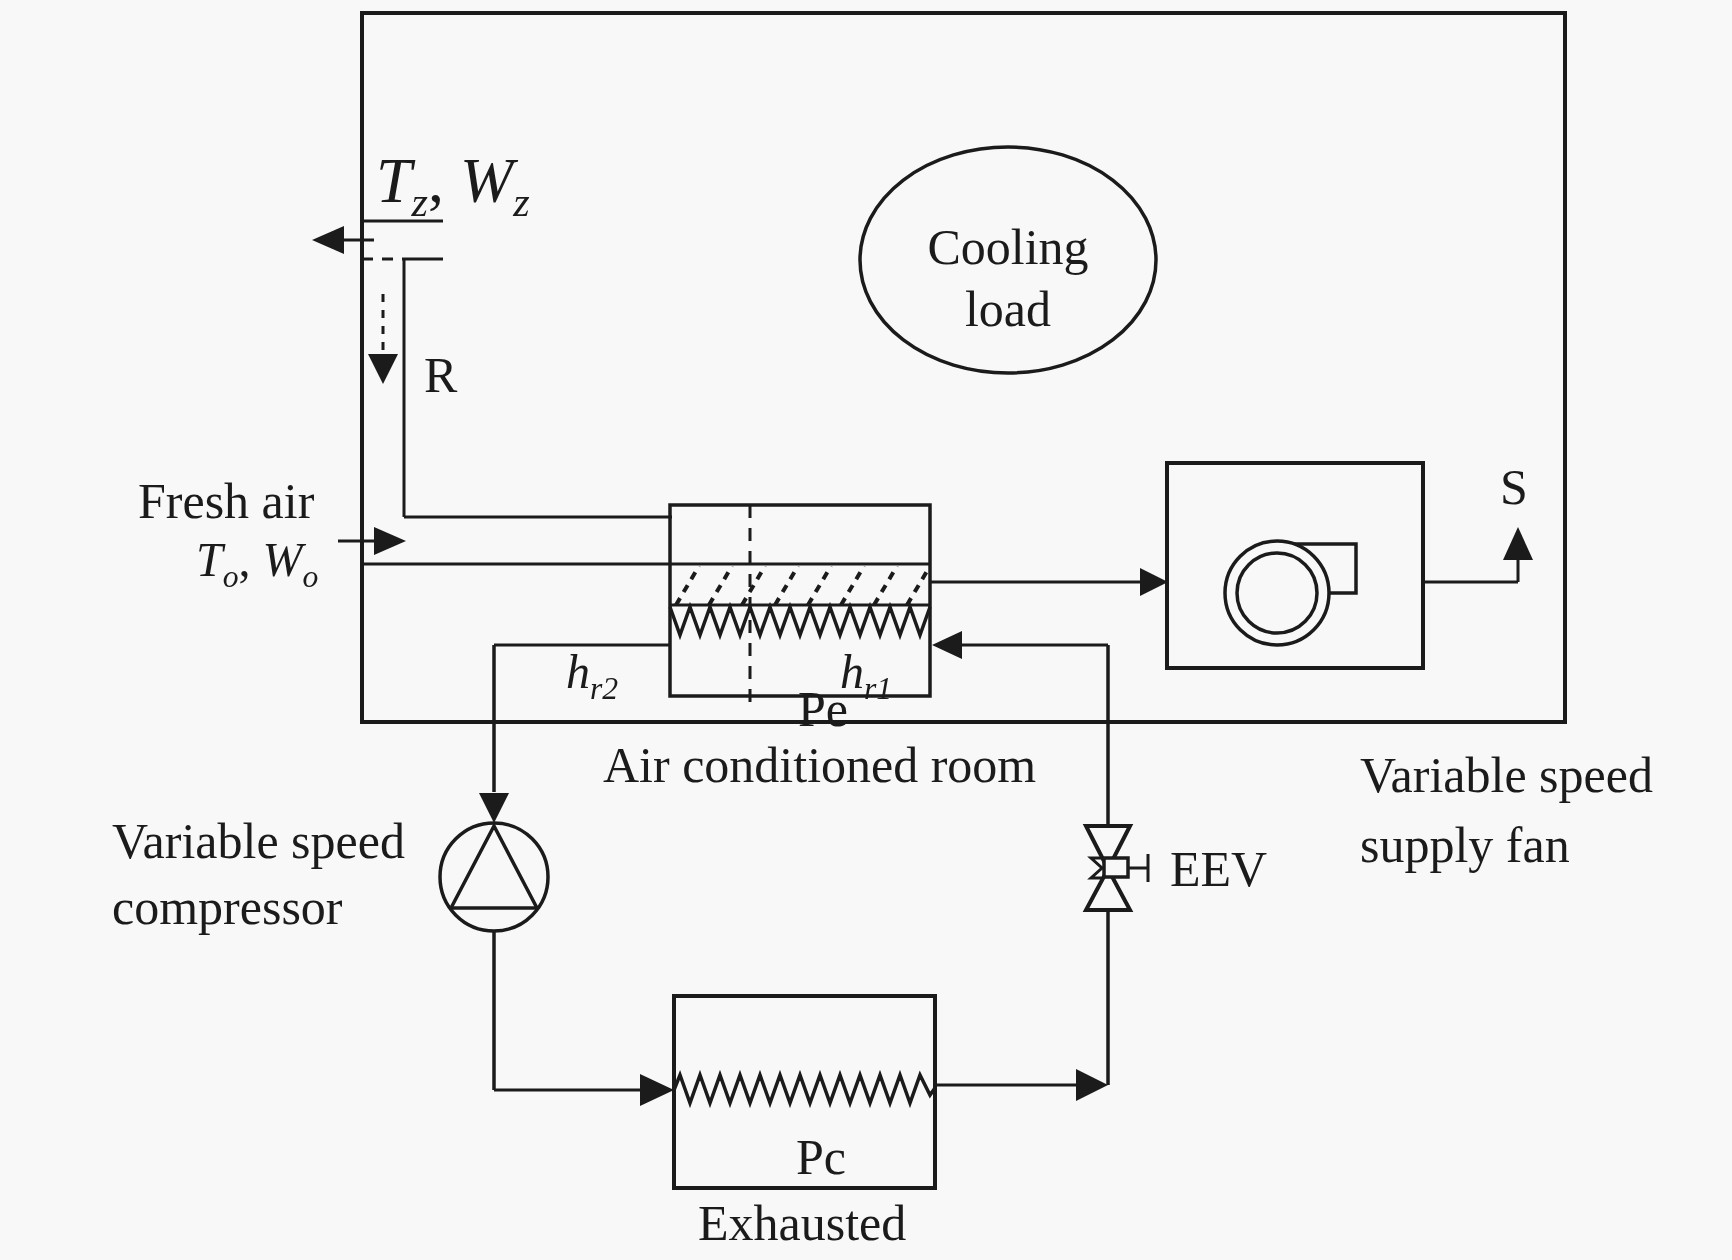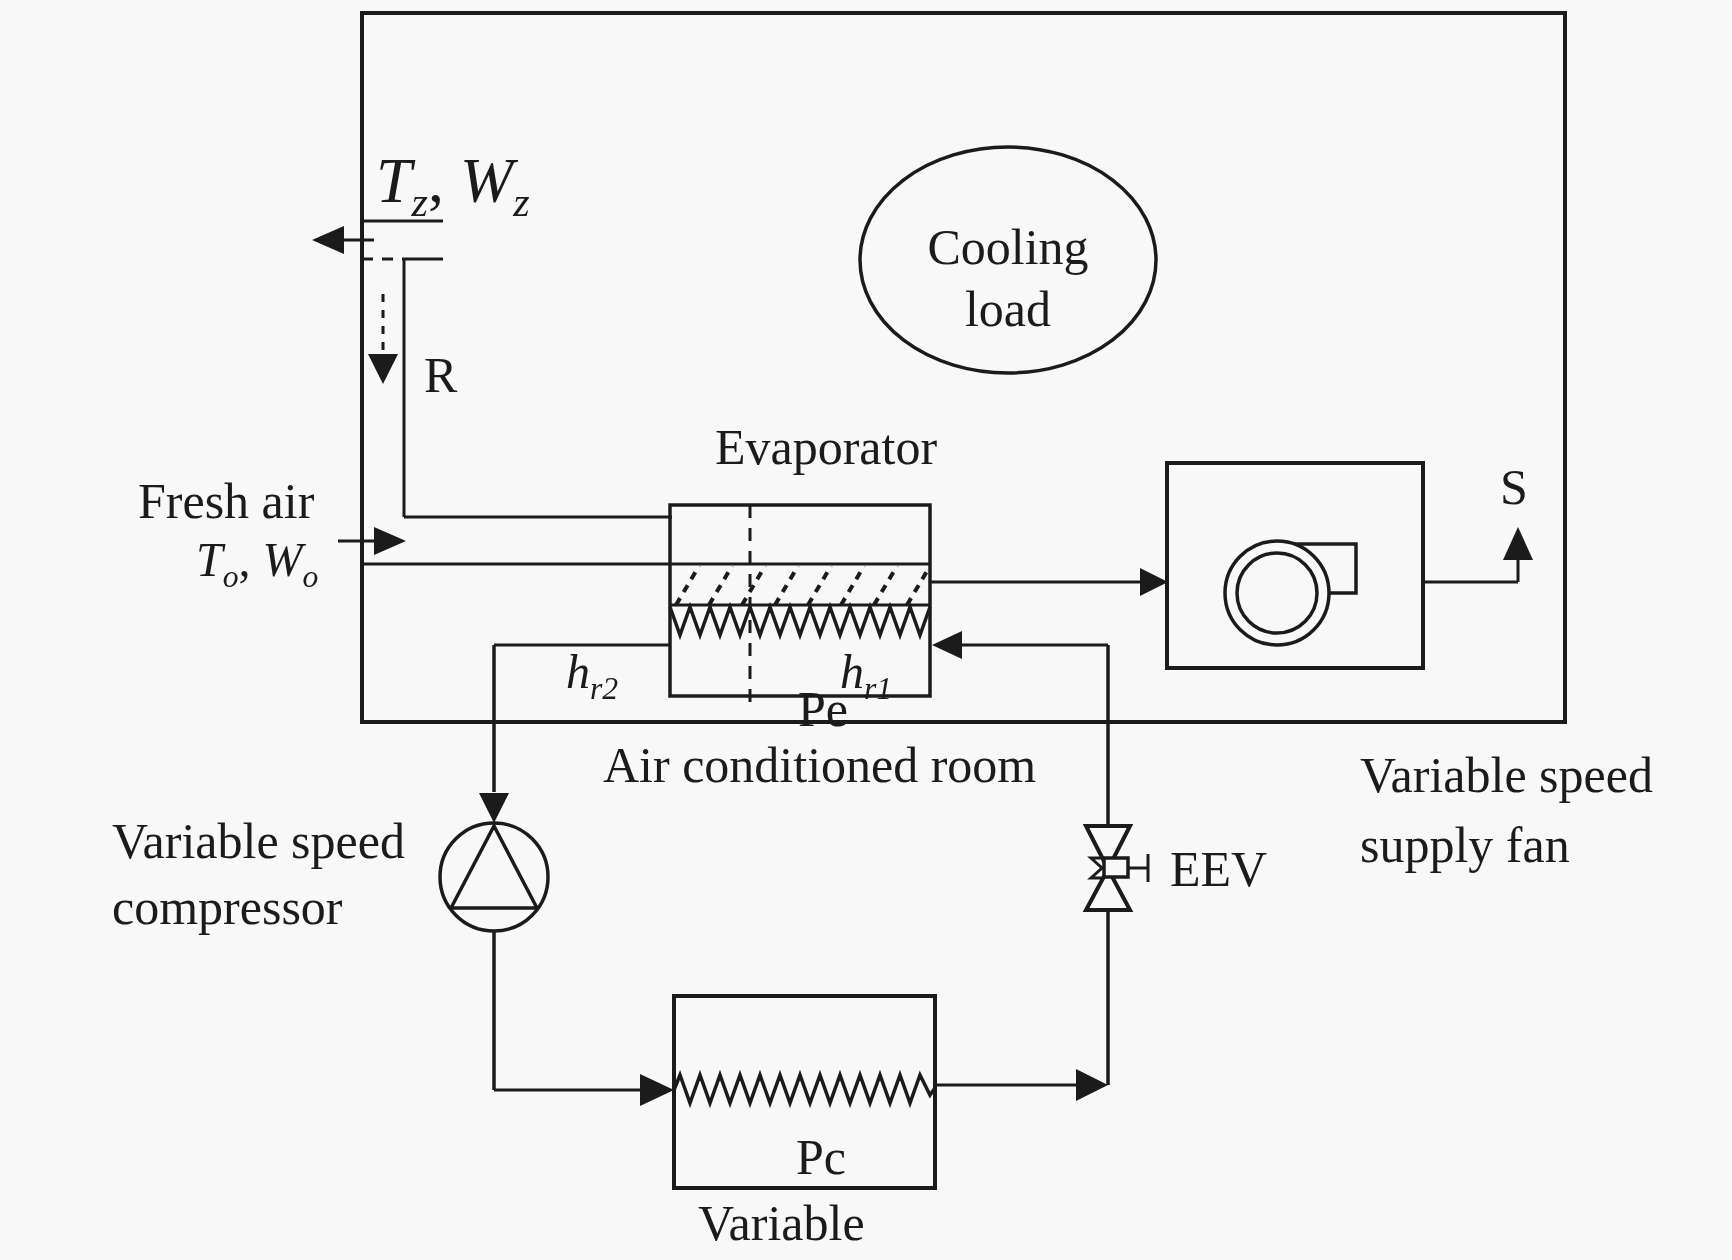--- a/index.html
+++ b/index.html
@@ -145,21 +145,20 @@
     <span>Cooling</span><br>
     <span>load</span>
   </div>
 
   <div class="lbl" style="left:138px; top:474px;">Fresh air</div>
 
   <div class="lbl" style="left:196px; top:534px; font-size:48px;">
     <i>T</i><sub>o</sub><span>, </span><i>W</i><sub>o</sub>
   </div>
 
-  <div class="lbl center" style="left:696px; top:420px; width:260px;">Evaporator</div>
 
   <div class="lbl" style="left:798px; top:644px;margin-top:38px;">Pe</div>
 
   <div class="lbl" style="left:566px; top:646px; font-size:48px;text-align:right;">
     <i>h</i><sub>r2</sub>
   </div>
 
   <div class="lbl" style="left:840px; top:646px; font-size:48px;">
     <i>h</i><sub>r1</sub>
   </div>
@@ -175,15 +174,15 @@
 
   <div class="lbl twoline" style="left:112px; top:808px;">
     <span>Variable speed</span><br>
     <span>compressor</span>
   </div>
 
   <div class="lbl" style="left:1170px; top:842px;">EEV</div>
 
   <div class="lbl" style="left:796px; top:1130px;">Pc</div>
 
-  <div class="lbl" style="left:698px; top:1196px;">Variable</div>
+  <div class="lbl" style="left:698px; top:1196px;">Exhausted</div>
 
 </div>
 
 </body></html>

